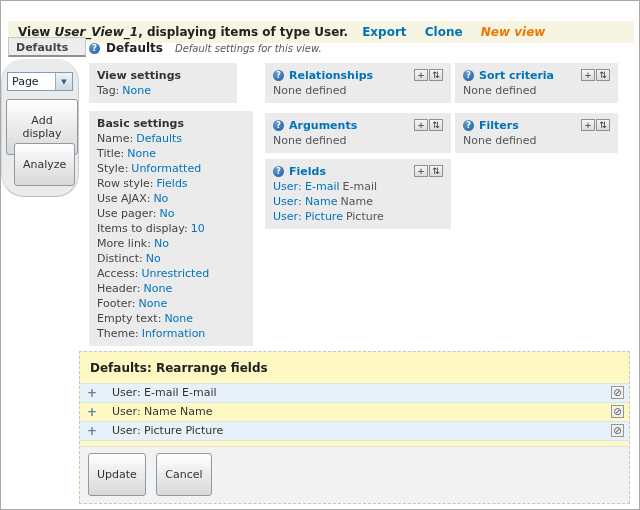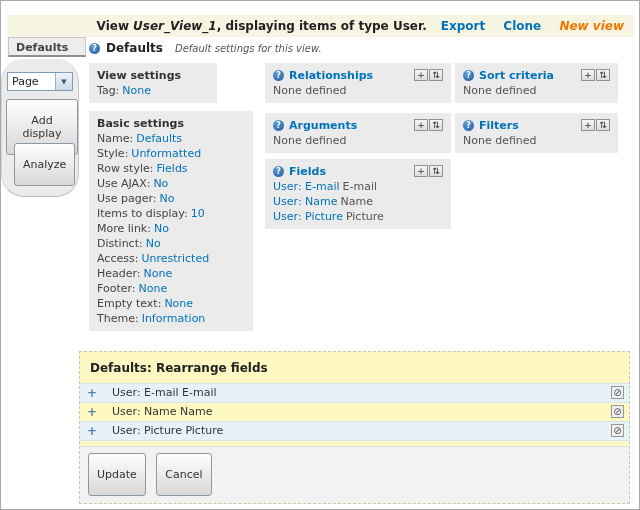--- a/index.html
+++ b/index.html
@@ -5,21 +5,21 @@
   html,body{margin:0;padding:0;background:#fff;}
   body{font-family:"DejaVu Sans","Liberation Sans",sans-serif;font-size:11px;color:#333;}
   .page{position:relative;width:640px;height:510px;background:#fff;border:1px solid #a9a9a9;box-sizing:border-box;overflow:hidden;}
   a{text-decoration:none;color:#0073ba;cursor:pointer;}
   
   .tex-gray{background-image:conic-gradient(#f0f0f0 25%, #e6e6e6 0 50%, #f0f0f0 0 75%, #e6e6e6 0);background-size:2px 2px;}
   .tex-lgray{background-image:conic-gradient(#f7f7f7 25%, #ededed 0 50%, #f7f7f7 0 75%, #ededed 0);background-size:2px 2px;}
   .tex-cream{background-image:conic-gradient(#faf8e9 25%, #f4f1da 0 50%, #faf8e9 0 75%, #f4f1da 0);background-size:2px 2px;}
   .tex-blue{background-image:conic-gradient(#eef5fa 25%, #e2eef7 0 50%, #eef5fa 0 75%, #e2eef7 0);background-size:2px 2px;}
   
-  .topbar{position:absolute;left:7px;top:14px;width:626px;height:22px;box-sizing:border-box;padding:4px 10px 0 10px;display:flex;justify-content:flex-end;}
+  .topbar{position:absolute;left:7px;top:20px;width:626px;height:22px;box-sizing:border-box;padding:4px 10px 0 10px;display:flex;justify-content:flex-start;}
   .topbar-title{font-size:12px;font-weight:bold;color:#222;white-space:nowrap;}
   .topbar-title .vname{font-style:italic;margin:0 0 0 4px;}
   .topbar-links{white-space:nowrap;font-size:12px;font-weight:bold;}
   .topbar-links a{margin-left:14px;}
   .topbar-links a.newview{color:#ee7700;font-style:italic;}
   
   .tab{position:absolute;left:7px;top:36px;width:78px;height:20px;box-sizing:border-box;background:#ededed;border:1px solid #c6c6c6;border-bottom:2px solid #8f8f8f;padding:3px 0 0 7px;font-weight:bold;color:#444;cursor:pointer;}
   .side-panel{position:absolute;left:0;top:58px;width:78px;height:138px;box-sizing:border-box;border-left:1px solid #d5d5d5;border-right:1px solid #c9c9c9;border-bottom:1px solid #bdbdbd;border-radius:23px;}
   .selectbox{position:absolute;left:5px;top:13px;width:66px;height:19px;background:#fff;border:1px solid #7f9db9;box-sizing:border-box;display:flex;align-items:center;cursor:pointer;}
   .selectbox .sel-txt{flex:1;padding-left:4px;color:#222;}
@@ -78,32 +78,33 @@
     <button class="btn btn-add">Add display</button>
     <button class="btn btn-analyze">Analyze</button>
   </div>
 
   <div class="disp-header">
     <span class="help">?</span>
     <span class="dh-title">Defaults</span>
     <span class="dh-desc">Default settings for this view.</span>
   </div>
 
-  <div class="vbox tex-gray" style="left:88px;top:62px;width:128px;">
+  <div class="vbox tex-gray" style="left:88px;top:62px;width:148px;">
     <div class="bx-head">
         <span class="bx-title">View settings</span>
       </div>
     <div class="srow"><span class="lbl">Tag:</span><a>None</a></div>
   </div>
 
   <div class="vbox tex-gray" style="left:88px;top:110px;width:164px;">
     <div class="bx-head">
         <span class="bx-title">Basic settings</span>
       </div>
     <div class="srow"><span class="lbl">Name:</span><a>Defaults</a></div>
+    <div class="srow"><span class="lbl">Title:</span><a>None</a></div>
     <div class="srow"><span class="lbl">Style:</span><a>Unformatted</a></div>
     <div class="srow"><span class="lbl">Row style:</span><a>Fields</a></div>
     <div class="srow"><span class="lbl">Use AJAX:</span><a>No</a></div>
     <div class="srow"><span class="lbl">Use pager:</span><a>No</a></div>
     <div class="srow"><span class="lbl">Items to display:</span><a>10</a></div>
     <div class="srow"><span class="lbl">More link:</span><a>No</a></div>
     <div class="srow"><span class="lbl">Distinct:</span><a>No</a></div>
     <div class="srow"><span class="lbl">Access:</span><a>Unrestricted</a></div>
     <div class="srow"><span class="lbl">Header:</span><a>None</a></div>
     <div class="srow"><span class="lbl">Footer:</span><a>None</a></div>

